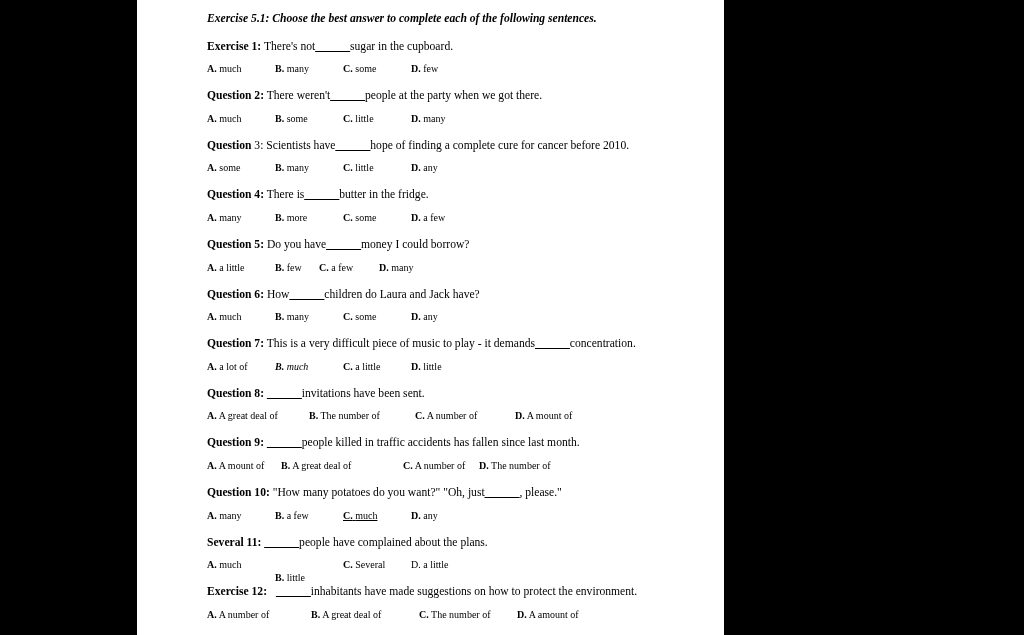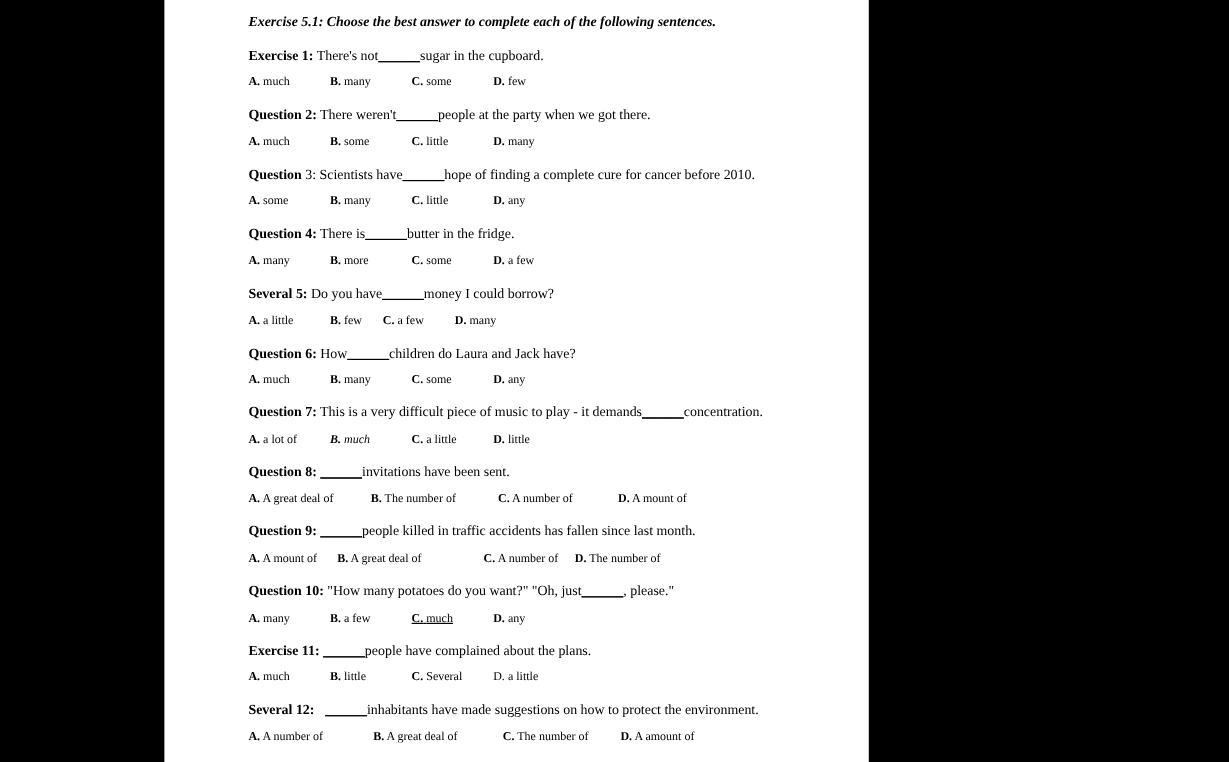--- a/index.html
+++ b/index.html
@@ -123,21 +123,21 @@
           <div class="qblock">
             <div class="qline"><span class="qlabel">Question 4:</span> <span>There is</span><span class="blank">______</span><span>butter in the fridge.</span></div>
             <div class="optline">
               <span class="opt" style="left: 0px;"><span class="optkey">A.</span> <span>many</span></span>
               <span class="opt" style="left: 68px;"><span class="optkey">B.</span> <span>more</span></span>
               <span class="opt" style="left: 136px;"><span class="optkey">C.</span> <span>some</span></span>
               <span class="opt" style="left: 204px;"><span class="optkey">D.</span> <span>a few</span></span>
             </div>
           </div>
           <div class="qblock">
-            <div class="qline"><span class="qlabel">Several 5:</span> <span>Do you have</span><span class="blank">______</span><span>money I could borrow?</span></div>
+            <div class="qline"><span class="qlabel">Question 5:</span> <span>Do you have</span><span class="blank">______</span><span>money I could borrow?</span></div>
             <div class="optline">
               <span class="opt" style="left: 0px;"><span class="optkey">A.</span> <span>a little</span></span>
               <span class="opt" style="left: 68px;"><span class="optkey">B.</span> <span>few</span></span>
               <span class="opt" style="left: 112px;"><span class="optkey">C.</span> <span>a few</span></span>
               <span class="opt" style="left: 172px;"><span class="optkey">D.</span> <span>many</span></span>
             </div>
           </div>
           <div class="qblock">
             <div class="qline"><span class="qlabel">Question 6:</span> <span>How</span><span class="blank">______</span><span>children do Laura and Jack have?</span></div>
             <div class="optline">
@@ -177,30 +177,30 @@
           <div class="qblock">
             <div class="qline"><span class="qlabel">Question 10:</span> <span>"How many potatoes do you want?" "Oh, just</span><span class="blank">______</span><span>, please."</span></div>
             <div class="optline">
               <span class="opt" style="left: 0px;"><span class="optkey">A.</span> <span>many</span></span>
               <span class="opt" style="left: 68px;"><span class="optkey">B.</span> <span>a few</span></span>
               <span class="opt" style="left: 136px; text-decoration: underline;"><span class="optkey">C.</span> <span>much</span></span>
               <span class="opt" style="left: 204px;"><span class="optkey">D.</span> <span>any</span></span>
             </div>
           </div>
           <div class="qblock">
-            <div class="qline"><span class="qlabel">Exercise 11:</span> <span class="blank">______</span><span>people have complained about the plans.</span></div>
-            <div class="optline">
-              <span class="opt" style="left: 0px;"><span class="optkey">A.</span> <span>much</span></span>
-              <span class="opt" style="left: 68px;"><span class="optkey">B.</span> <span>little</span></span>
+            <div class="qline"><span class="qlabel">Several 11:</span> <span class="blank">______</span><span>people have complained about the plans.</span></div>
+            <div class="optline">
+              <span class="opt" style="left: 0px;"><span class="optkey">A.</span> <span>much</span></span>
+              <span class="opt" style="left: 68px; margin-top: 13px;"><span class="optkey">B.</span> <span>little</span></span>
               <span class="opt" style="left: 136px;"><span class="optkey">C.</span> <span>Several</span></span>
               <span class="opt" style="left: 204px;"><span class="optkey-plain">D.</span> <span>a little</span></span>
             </div>
           </div>
           <div class="qblock">
-            <div class="qline"><span class="qlabel">Several 12:</span> <span class="gap" style="width: 6px;"></span><span class="blank">______</span><span>inhabitants have made suggestions on how to protect the environment.</span></div>
+            <div class="qline"><span class="qlabel">Exercise 12:</span> <span class="gap" style="width: 6px;"></span><span class="blank">______</span><span>inhabitants have made suggestions on how to protect the environment.</span></div>
             <div class="optline">
               <span class="opt" style="left: 0px;"><span class="optkey">A.</span> <span>A number of</span></span>
               <span class="opt" style="left: 104px;"><span class="optkey">B.</span> <span>A great deal of</span></span>
               <span class="opt" style="left: 212px;"><span class="optkey">C.</span> <span>The number of</span></span>
               <span class="opt" style="left: 310px;"><span class="optkey">D.</span> <span>A amount of</span></span>
             </div>
           </div>
         </div>
     </div>
   </div>

